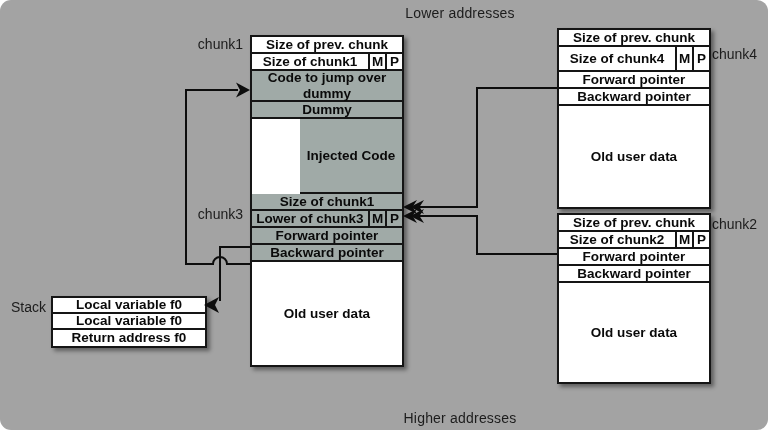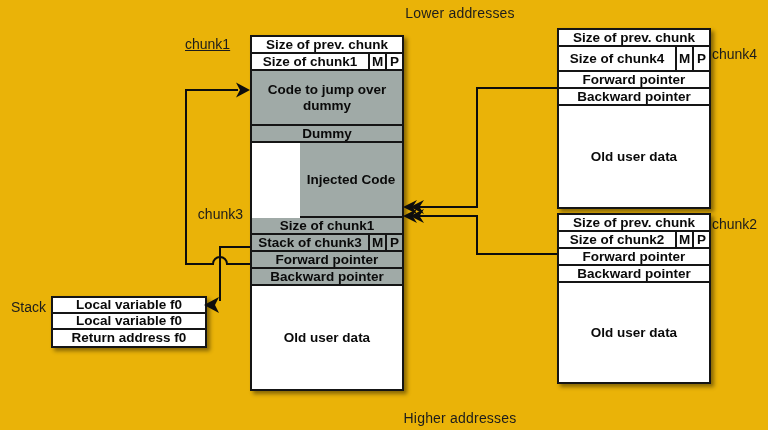--- a/index.html
+++ b/index.html
@@ -1,38 +1,39 @@
 <!DOCTYPE html>
 <html style="--shaded: #a0aaa7; --border: #151515; --wire: #0d0d0d;"><head>
 <meta charset="utf-8">
 <style>
   html,body{margin:0;padding:0;}
   .canvas{
     position:relative;
     width:768px;height:430px;
-    background:#eab308;
+    background:#a3a3a3;
     font-family:"Liberation Sans","DejaVu Sans",sans-serif;
     overflow:hidden;
+    border-radius:11px;
   }
   :root{
     --border:#151515;
     --shaded:#a0aaa7;
     --wire:#0d0d0d;
   }
   .addr-label{
     position:absolute;left:330px;width:260px;
     text-align:center;font-size:14px;color:#1c1c1c;
     letter-spacing:0.2px;
   }
   #lbl-lower{top:5px;}
   #lbl-higher{top:410px;}
   .side-label{
     position:absolute;font-size:14px;color:#1c1c1c;white-space:nowrap;
   }
-  #lbl-chunk1{left:185px;top:36px;width:58px;text-decoration:underline;}
+  #lbl-chunk1{left:185px;top:36px;width:58px;text-align:right;}
   #lbl-chunk3{left:185px;top:206px;width:58px;text-align:right;}
   #lbl-chunk4{left:712px;top:46px;}
   #lbl-chunk2{left:712px;top:216px;}
   #lbl-stack{left:4px;top:299px;width:42px;text-align:right;}
   .chunk-box{
     position:absolute;
     background:#ffffff;
     border:2.5px solid var(--border);
     box-shadow:2.5px 3px 4px rgba(0,0,0,0.42);
   }
@@ -87,34 +88,34 @@
 
   <div class="chunk-box" id="box-center">
       <div class="row" style="height: 17px;">
         <span class="cell-label">Size of prev. chunk</span>
       </div>
       <div class="row" style="height: 17px;">
         <span class="cell-label">Size of chunk1</span>
         <span class="flag">M</span>
         <span class="flag">P</span>
       </div>
-      <div class="row shaded" style="height: 55px;">
+      <div class="row shaded" style="height: 31px;">
         <span class="cell-label">Code to jump over dummy</span>
       </div>
       <div class="row shaded" style="height: 17px;">
         <span class="cell-label">Dummy</span>
       </div>
       <div class="row shaded" style="height: 75px; margin-left: 48px;">
         <span class="cell-label">Injected Code</span>
       </div>
       <div class="row shaded" style="height: 17px;">
         <span class="cell-label">Size of chunk1</span>
       </div>
       <div class="row shaded" style="height: 17px;">
-        <span class="cell-label">Stack of chunk3</span>
+        <span class="cell-label">Lower of chunk3</span>
         <span class="flag">M</span>
         <span class="flag">P</span>
       </div>
       <div class="row shaded" style="height: 17px;">
         <span class="cell-label">Forward pointer</span>
       </div>
       <div class="row shaded" style="height: 17px;">
         <span class="cell-label">Backward pointer</span>
       </div>
       <div class="row" style="height: 103px;">

